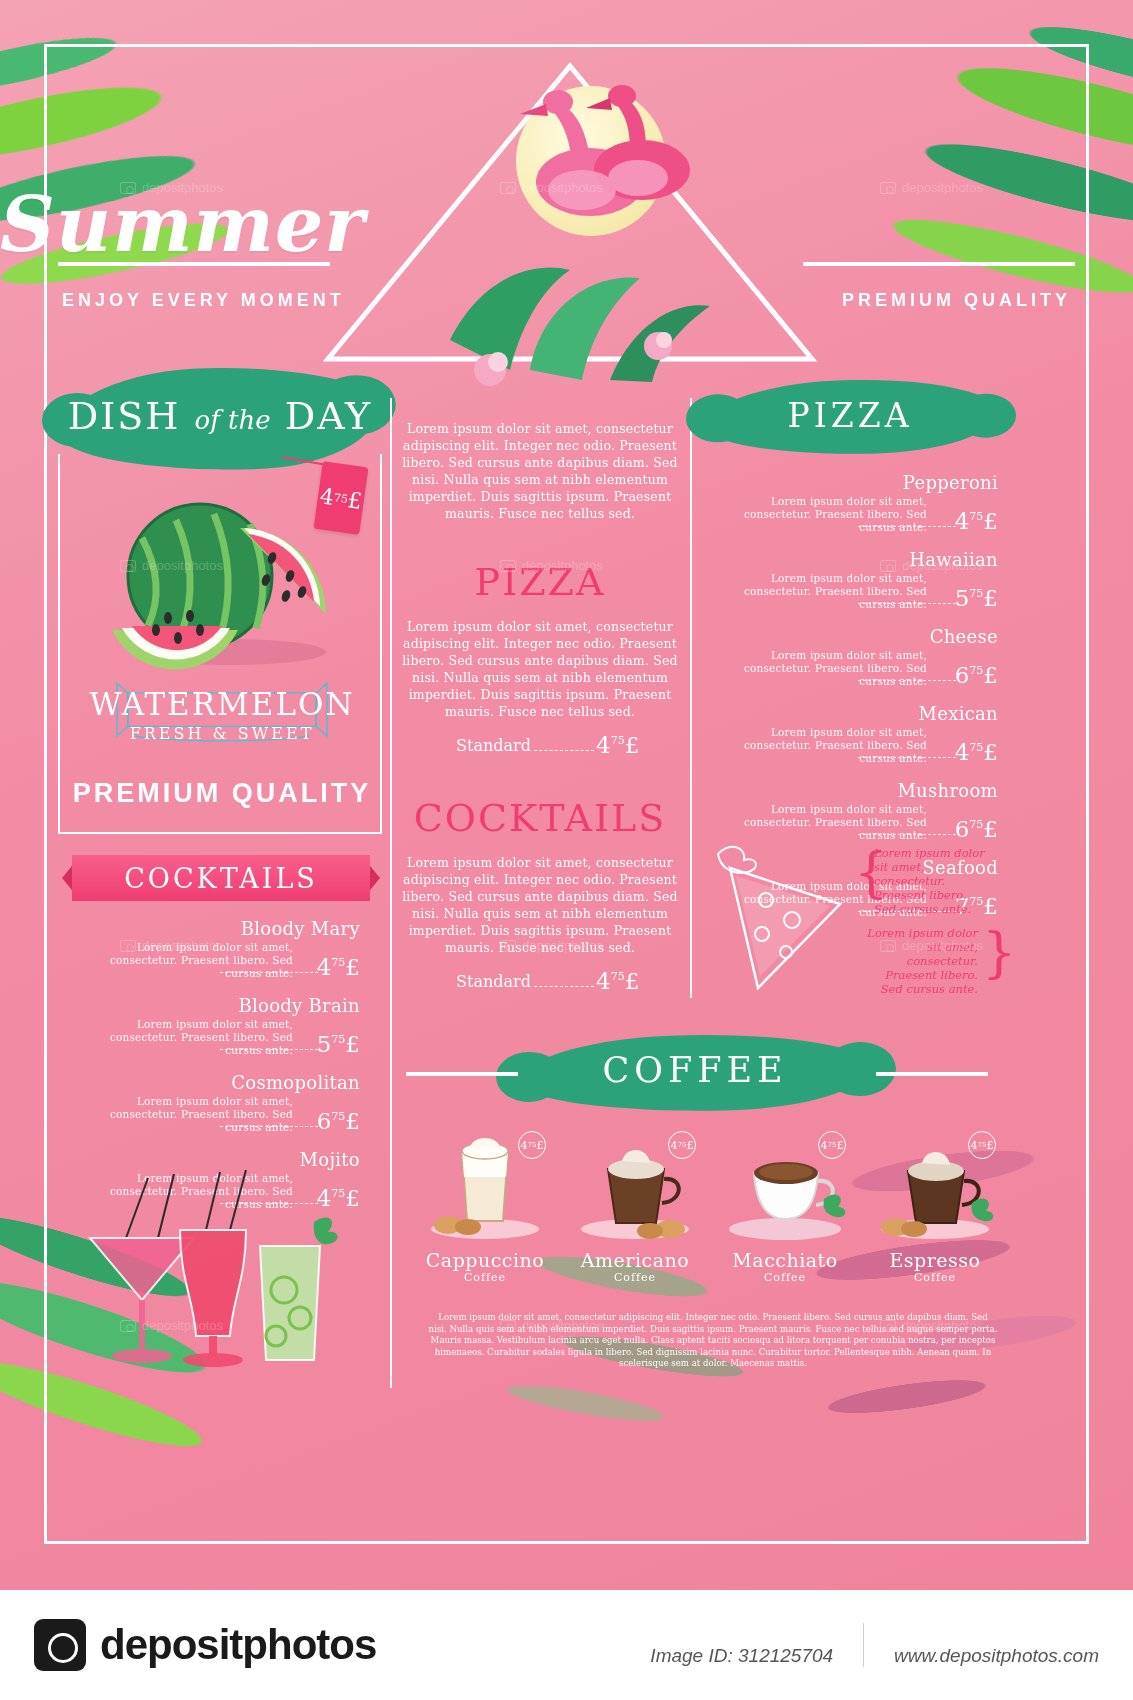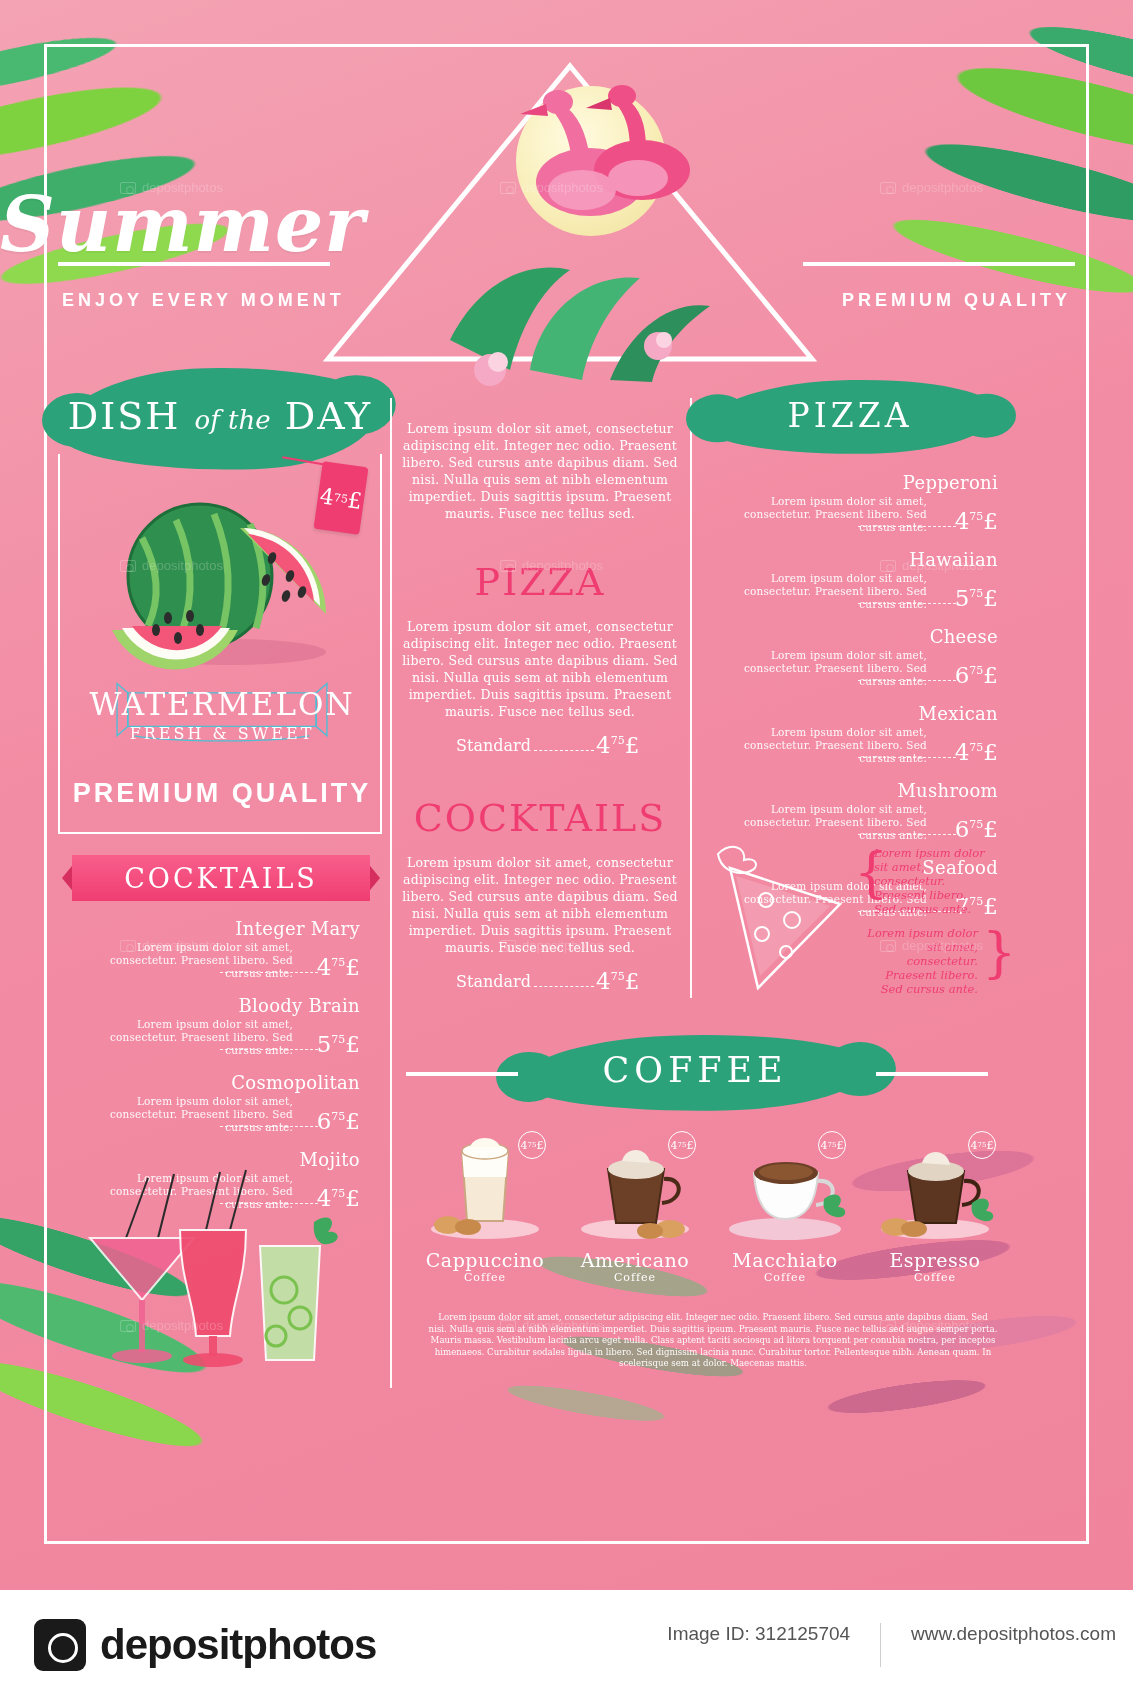--- a/index.html
+++ b/index.html
@@ -410,21 +410,21 @@
     font-family: "Liberation Sans", sans-serif;
     font-size: 42px; font-weight: 700; color: #1a1a1a; letter-spacing: -1px;
   }
   .dp-sep {
     width: 1px; height: 44px; background: #cfcfcf; margin: 0 30px;
   }
   .dp-id, .dp-url {
     font-family: "Liberation Sans", sans-serif;
     font-size: 19px; color: #555;
   }
-  .dp-right { margin-left: auto; display: flex; align-items: flex-start; }
+  .dp-right { margin-left: auto; display: flex; align-items: flex-end; font-style: italic; }
 </style>
 </head>
 <body>
 
 <div class="page">
 
   <div class="leaf leaf-tl"></div>
   <div class="leaf leaf-tr"></div>
   <div class="leaf leaf-bl"></div>
   <div class="leaf fern-br"></div>
@@ -539,21 +539,21 @@
 
   <div class="ribbon-ck">
     <div class="tail-l"></div>
     <div class="tail-r"></div>
     <div class="body"></div>
     <div class="label">COCKTAILS</div>
   </div>
 
   <div class="menu-list" style="left:78px; top:918px; width:282px;">
     <div class="mitem">
-      <div class="nm">Integer Mary</div>
+      <div class="nm">Bloody Mary</div>
       <div class="ds">Lorem ipsum dolor sit amet, consectetur. Praesent libero. Sed cursus ante.</div>
       <div class="leader"></div>
       <div class="pr"><span>4</span><span class="sup">75</span><span>£</span></div>
     </div>
     <div class="mitem">
       <div class="nm">Bloody Brain</div>
       <div class="ds">Lorem ipsum dolor sit amet, consectetur. Praesent libero. Sed cursus ante.</div>
       <div class="leader"></div>
       <div class="pr"><span>5</span><span class="sup">75</span><span>£</span></div>
     </div>
@@ -794,15 +794,15 @@
 </div>
 
 <div class="dpbar">
   <div class="dp-logo">
     <div class="dp-cam"></div>
     <div class="dp-name">depositphotos</div>
   </div>
   <div class="dp-right">
     <div class="dp-id">Image ID: 312125704</div>
     <div class="dp-sep"></div>
-    <div class="dp-url" style="margin-right:17px;">www.depositphotos.com</div>
+    <div class="dp-url" style="margin-right:34px;">www.depositphotos.com</div>
   </div>
 </div>
 
 </body></html>

